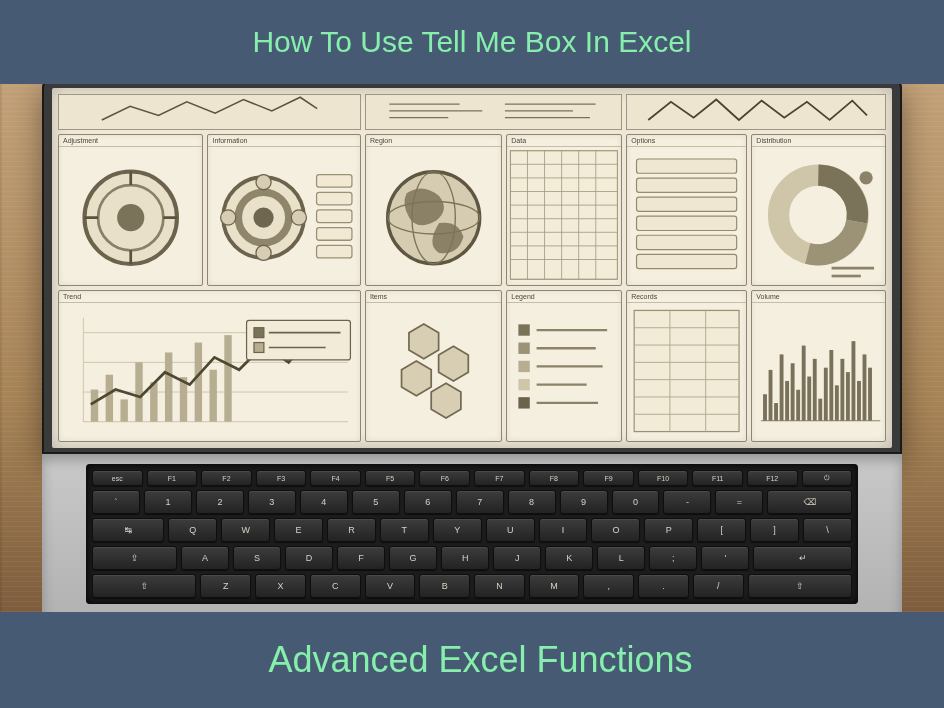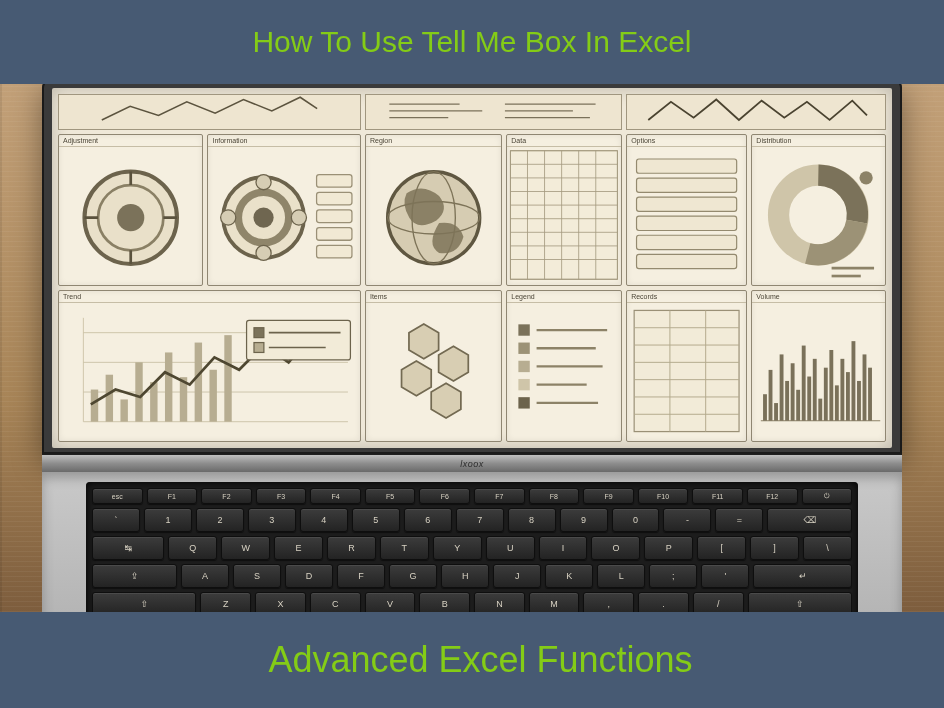--- a/index.html
+++ b/index.html
@@ -5,21 +5,21 @@
 * { margin: 0; padding: 0; box-sizing: border-box; }
 body {
   width: 944px;
   height: 708px;
   font-family: -apple-system, BlinkMacSystemFont, "Segoe UI", sans-serif;
   overflow: hidden;
   background: #a88560;
 }
 .banner {
   background: #475a73;
-  color: #84cc16;
+  color: #86efac;
   text-align: center;
   display: flex;
   align-items: center;
   justify-content: center;
   font-weight: 400;
 }
 .banner-top {
   height: 84px;
   font-size: 30px;
 }
@@ -379,23 +379,20 @@
                 <rect x="85" y="56" width="3.5" height="44"></rect>
               <rect x="90" y="28" width="3.5" height="72"></rect>
                 <rect x="95" y="64" width="3.5" height="36"></rect>
               <rect x="100" y="40" width="3.5" height="60"></rect>
                 <rect x="105" y="52" width="3.5" height="48"></rect>
             </g>
           </svg>
         </div>
 
       </div>
-    </div>
-    <div class="hinge">
-      <span>lxᴏᴏx</span>
     </div>
     <div class="deck">
       <div class="keyboard" id="kb">
           <div class="krow">
             <div class="key fn">esc</div>
             <div class="key fn">F1</div>
             <div class="key fn">F2</div>
             <div class="key fn">F3</div>
             <div class="key fn">F4</div>
             <div class="key fn">F5</div>

